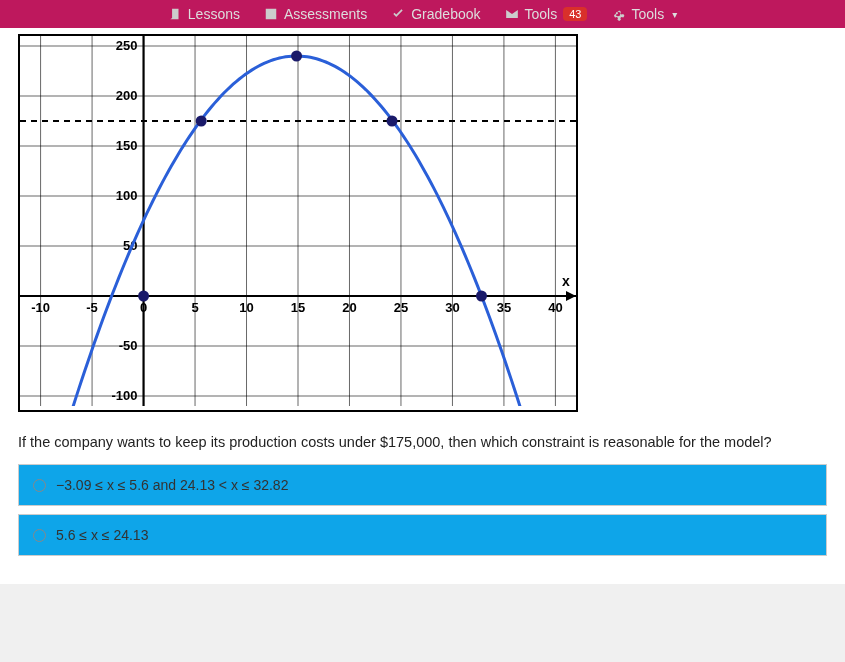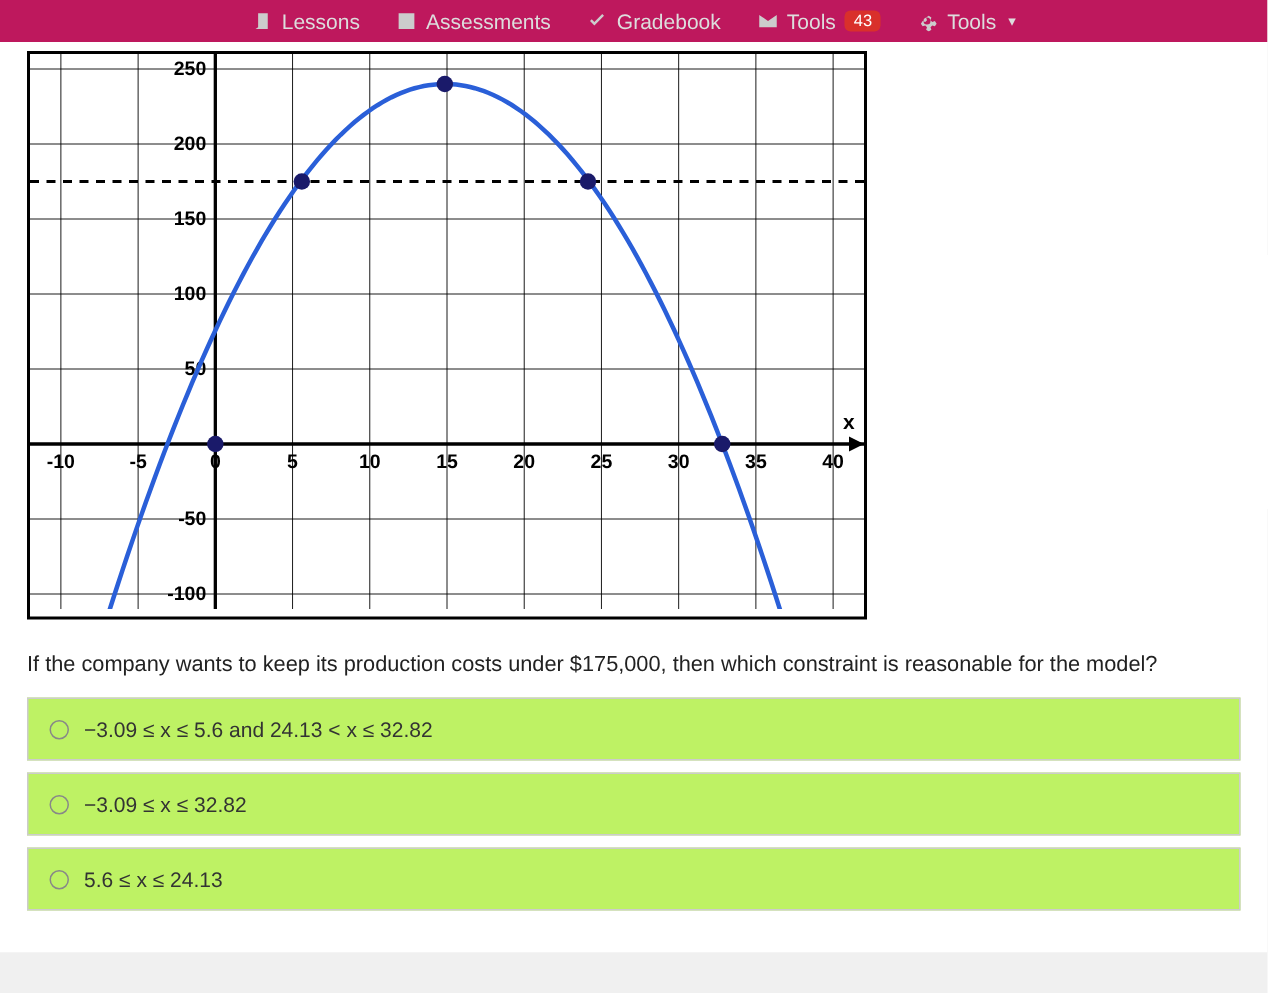--- a/index.html
+++ b/index.html
@@ -24,21 +24,21 @@
 
   .content { background: #fff; padding: 0 0 20px 0; }
   .chart-wrap { padding: 6px 0 10px 18px; }
   .chart-border { border: 2px solid #000; width: 560px; overflow: hidden; }
 
   .question { padding: 12px 32px 14px 18px; font-size: 14.5px; color: #222; }
 
   .options { padding: 0 18px; }
   .option {
     border: 1px solid #ccc;
-    background: #bef264;
+    background: #0ea5e9;
     padding: 12px 14px;
     margin-bottom: 8px;
     font-size: 14px;
     color: #333;
     display: flex;
     align-items: center;
     gap: 10px;
     cursor: pointer;
   }
   .radio {
@@ -143,21 +143,17 @@
 
   <div class="question">If the company wants to keep its production costs under $175,000, then which constraint is reasonable for the model?</div>
 
   <div class="options">
     <div class="option">
       <span class="radio"></span>
       <span>−3.09 ≤ x ≤ 5.6 and 24.13 &lt; x ≤ 32.82</span>
     </div>
     <div class="option">
       <span class="radio"></span>
-      <span>−3.09 ≤ x ≤ 32.82</span>
-    </div>
-    <div class="option">
-      <span class="radio"></span>
       <span>5.6 ≤ x ≤ 24.13</span>
     </div>
   </div>
 
 </div>
 
 </body></html>

